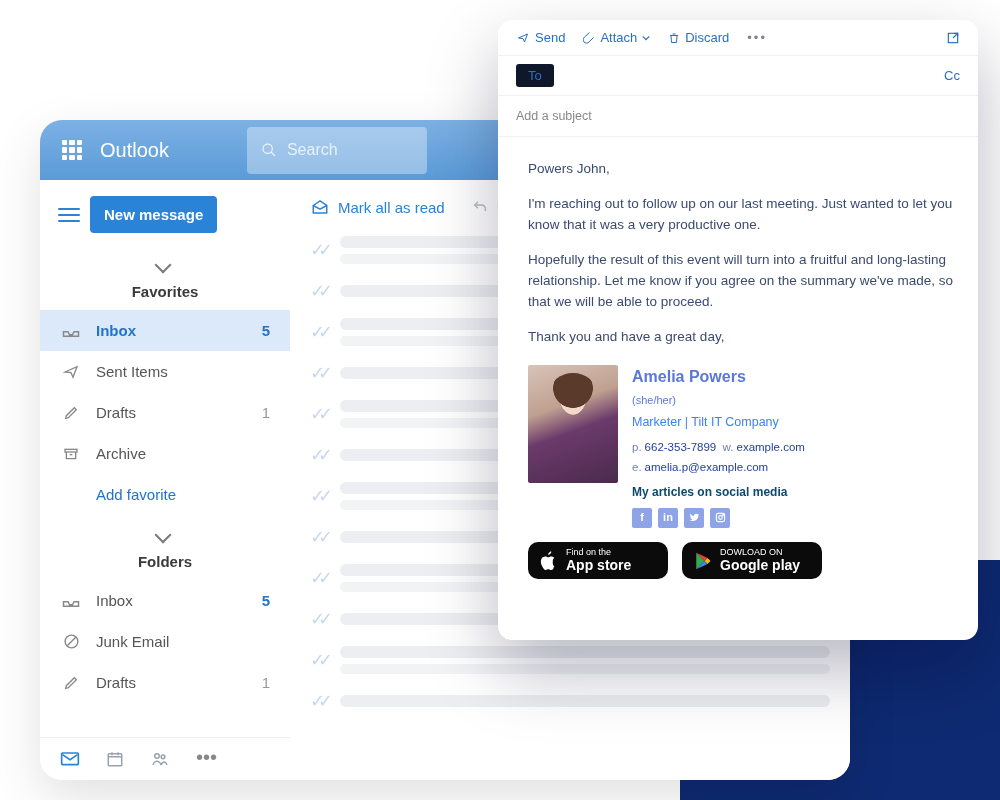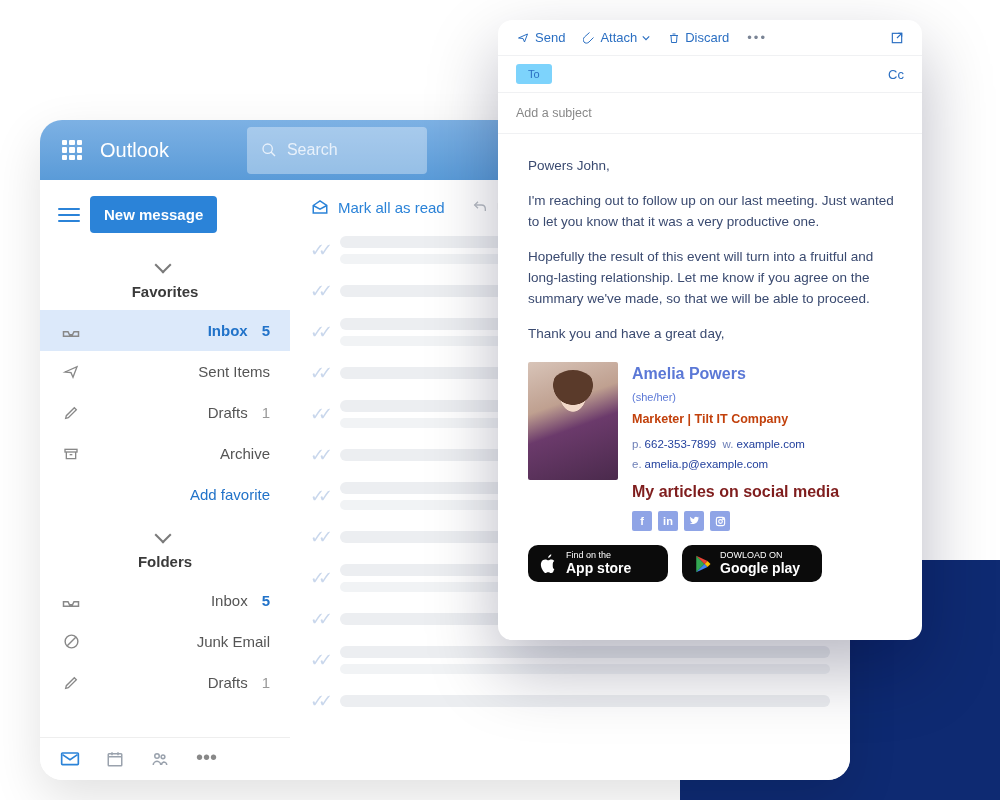--- a/index.html
+++ b/index.html
@@ -65,21 +65,20 @@
     color:#3a3a3a; font-weight:600; font-size:15px;flex-direction:column;
   }
   .chev { width:12px; height:12px; border-left:2px solid #7a7a7a; border-bottom:2px solid #7a7a7a; transform: rotate(-45deg); margin-right:4px; }
 
   .nav-item {
     display:flex; align-items:center;
     padding: 12px 20px;
     color:#555; font-size:15px;
     gap:14px;
     cursor:pointer;
-    text-align:right;
   }
   .nav-item .icon { width:22px; display:flex; justify-content:center; color:#888; }
   .nav-item.active { background:#dce9fa; color:#2273c9; font-weight:600; }
   .nav-item.active .badge { color:#2273c9; font-weight:700; }
   .nav-item .label { flex:1; }
   .nav-item .badge { color:#999; font-size:15px; }
   .nav-item.link { color:#2273c9; }
   .nav-item.link .icon { visibility:hidden; }
   .folders-inbox .badge { color:#2273c9; font-weight:600; }
 
@@ -101,41 +100,41 @@
   .check-icon { color:#c9d7ec; font-size:18px; letter-spacing:-7px; white-space:nowrap; }
   .msg-bars { flex:1; display:flex; flex-direction:column; gap:6px; }
   .bar-long { height:12px; background:#eceef1; border-radius:6px; width:100%; }
   .bar-short { height:10px; background:#f1f3f5; border-radius:5px; width:100%; }
   .msg-row.compact .msg-bars { gap:0; }
 
   
   .compose {
     position:absolute;
     top:20px; left:498px;
-    width:424px; height:620px;
+    width:480px; height:620px;
     background:#fff;
     border-radius:14px;
     box-shadow: 0 30px 70px rgba(0,0,40,0.28);
     display:flex; flex-direction:column;
     overflow:hidden;
   }
   .compose-toolbar {
     display:flex; align-items:center;
     gap:18px; padding:10px 18px;
     color:#2b6fc2; font-size:13px;
     border-bottom:1px solid #f0f1f3;
   }
   .compose-toolbar .tb { display:flex; align-items:center; gap:5px; cursor:pointer; }
   .compose-toolbar .spacer { flex:1; }
   .compose-toolbar .dots { color:#7a8495; letter-spacing:2px; }
 
   .to-row { display:flex; align-items:center; padding:8px 18px; border-bottom:1px solid #f0f1f3; }
   .to-btn {
-    background:#7dd3fc; color:#2b6fc2;
-    border-radius:3px; padding:4px 12px; font-size:11px;
+    background:#0f172a; color:#2b6fc2;
+    border-radius:3px; padding:4px 12px; font-size:13px;
     cursor:pointer;
   }
   .cc { margin-left:auto; color:#2b6fc2; font-size:13px; cursor:pointer; }
 
   .subject-row { padding:10px 18px 12px 18px; border-bottom:1px solid #f0f1f3; }
   .subject-row input {
     border:none; outline:none; width:100%;
     font-size:12.5px; color:#333;
   }
   .subject-row input::placeholder { color:#888; }
@@ -158,24 +157,24 @@
   }
   .sig-photo::after{
     content:""; position:absolute; top:8px; left:22px;
     width:46px; height:38px;
     background: radial-gradient(ellipse at 50% 40%, #5a3a2a 60%, transparent 62%);
     border-radius:50% 50% 40% 40%;
   }
   .sig-info { font-size:12px; }
   .sig-name { color:#5b78d6; font-weight:700; font-size:16px; margin-bottom:2px; }
   .sig-pronoun { color:#5b78d6; font-size:11px; margin-bottom:4px; }
-  .sig-role { color:#c2410c; font-weight:700; font-size:12.5px; margin-bottom:6px; }
+  .sig-role { color:#3b82f6; font-weight:400; font-size:12.5px; margin-bottom:6px; }
   .sig-line { margin-bottom:3px; color:#23419d; font-size:11.5px; }
   .sig-line .k { color:#6d7fb7; margin-right:3px; }
-  .sig-articles { color:#7f1d1d; font-weight:700; font-size:16px; margin:6px 0; }
+  .sig-articles { color:#0c4a6e; font-weight:700; font-size:12px; margin:6px 0; }
   .social { display:flex; gap:6px; }
   .social a {
     width:20px; height:20px; background:#8fa4e6;
     display:flex; align-items:center; justify-content:center;
     color:#fff; font-size:11px; font-weight:700; text-decoration:none;
     border-radius:2px;
   }
 
   .store-badges { display:flex; gap:14px; margin-top:14px; }
   .store {

